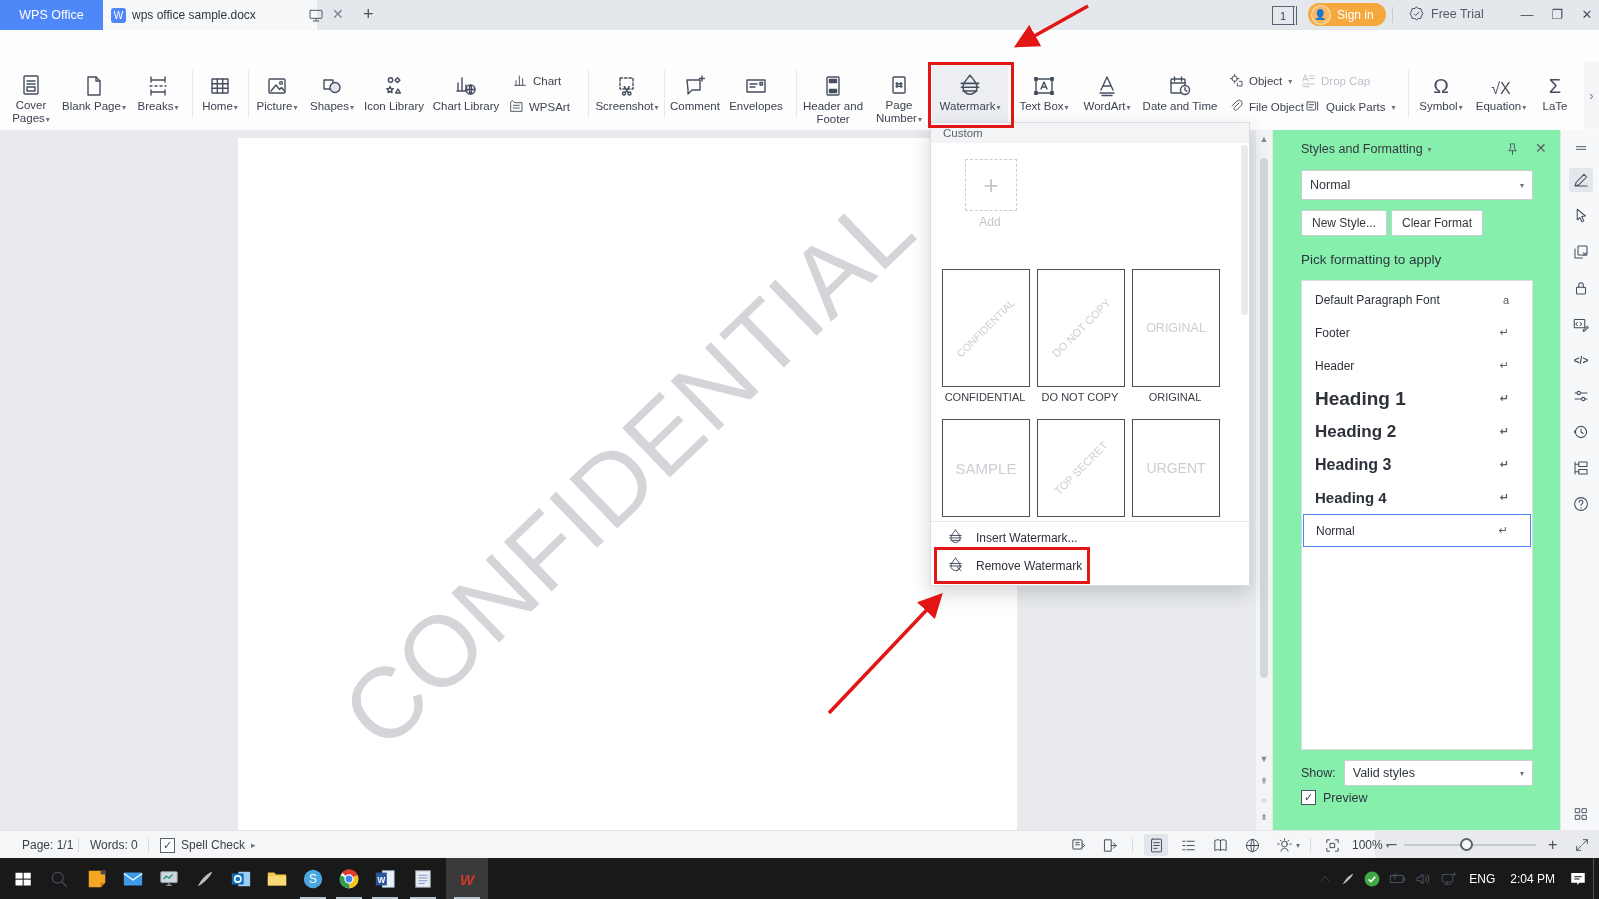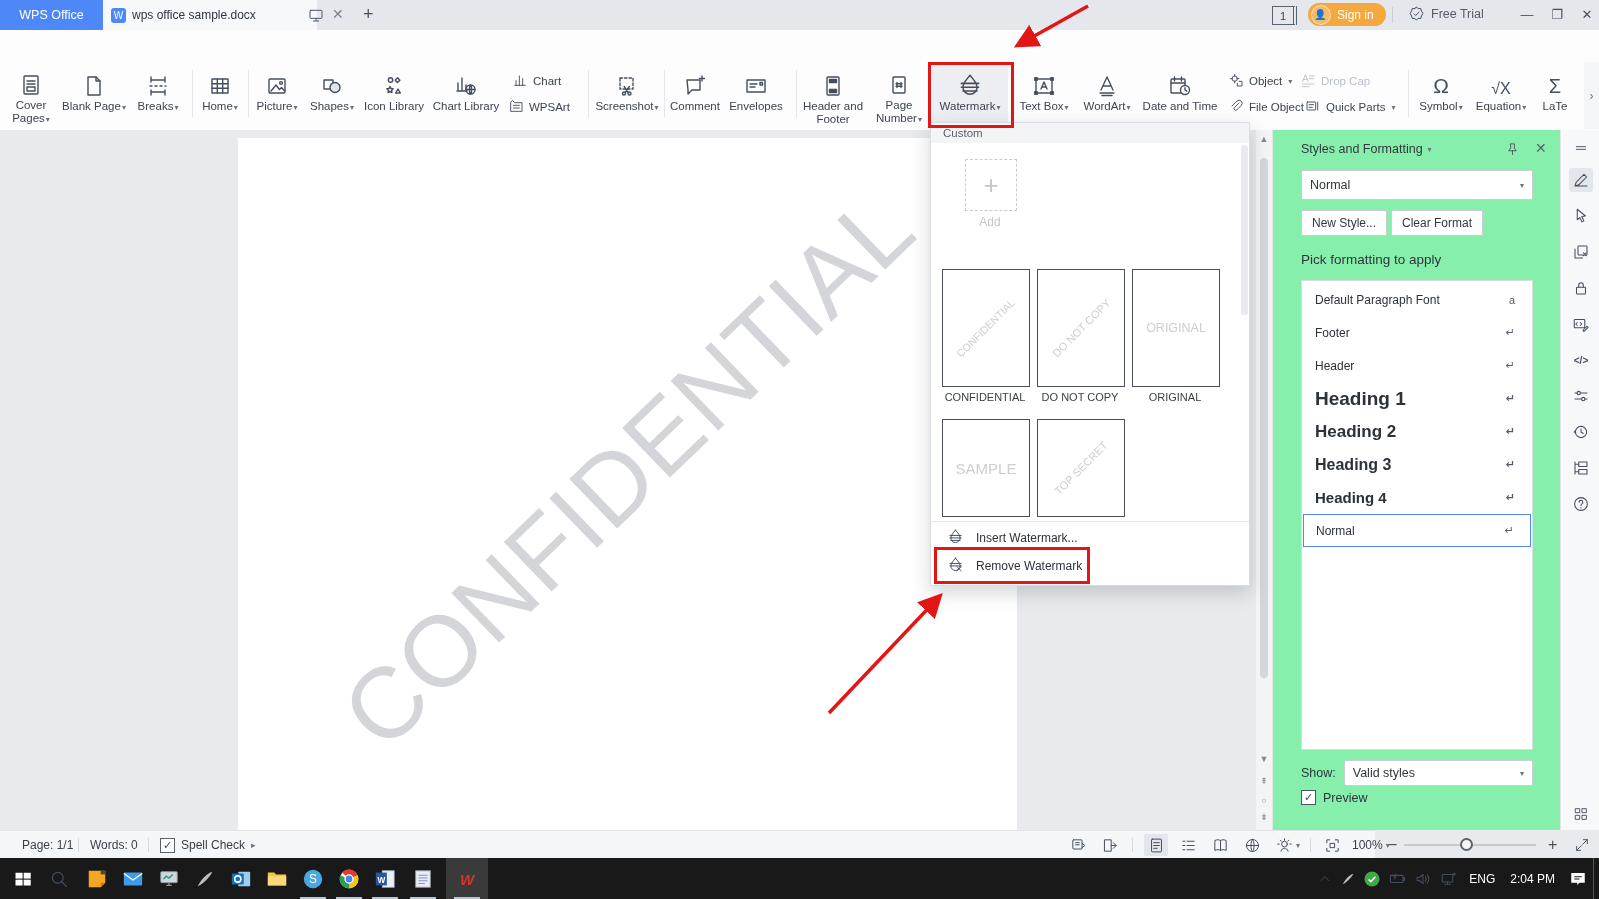--- a/index.html
+++ b/index.html
@@ -87,21 +87,21 @@
   #pin-ico{position:absolute;left:232px;top:12px;}
   #panel-x{position:absolute;left:262px;top:10px;font-size:14px;color:#5a616b;}
   .selbox{border:1px solid #c9ced6;border-radius:2px;background:#fff;display:flex;align-items:center;
          justify-content:space-between;padding:0 8px;color:#2f353f;}
   #style-sel{top:40px;height:28px;font-size:12.5px;}
   .pbtn{position:absolute;top:80px;height:24px;border:1px solid #c9ced6;border-radius:2px;background:#fff;
          display:flex;align-items:center;justify-content:center;font-size:12px;color:#33383f;padding:0 10px;}
   #pick-lb{top:122px;font-size:13.5px;color:#2e3540;}
   #stylelist{position:absolute;left:28px;right:28px;top:150px;height:468px;border:1px solid #d9dce1;background:#fff;}
   .srow{position:absolute;left:1px;right:1px;height:33px;display:flex;align-items:center;
-        justify-content:space-between;padding:0 16px 0 12px;box-sizing:border-box;color:#2c313a;}
+        justify-content:space-between;padding:0 22px 0 12px;box-sizing:border-box;color:#2c313a;}
   .srow .mk{color:#555c66;font-size:11px;}
   .srow.h1{font-weight:bold;font-size:19px;}
   .srow.h2{font-weight:bold;font-size:17px;}
   .srow.h3{font-weight:bold;font-size:16px;}
   .srow.h4{font-weight:bold;font-size:15px;}
   .srow.sel{border:1px solid #4d87f8;background:#fff;}
   #show-row{top:630px;display:flex;align-items:center;gap:8px;font-size:12.5px;color:#2f353f;}
   #show-sel{flex:1;height:24px;font-size:12.5px;}
   #preview-row{top:660px;display:flex;align-items:center;gap:7px;font-size:12.5px;color:#2f353f;}
   .ckbox{width:13px;height:13px;border:1.4px solid #4a5565;display:flex;align-items:center;justify-content:center;
@@ -527,20 +527,23 @@
   </div>
   <div class="plabel" style="left:11px">CONFIDENTIAL</div>
   <div class="plabel" style="left:106px">DO NOT COPY</div>
   <div class="plabel" style="left:201px">ORIGINAL</div>
 
   <div class="thumb cut" style="left:11px;top:296px">
     <span class="tw" style="font-size:15px">SAMPLE</span>
   </div>
   <div class="thumb cut" style="left:106px;top:296px">
     <span class="tw diag" style="font-size:11px">TOP SECRET</span>
+  </div>
+  <div class="thumb cut" style="left:201px;top:296px">
+    <span class="tw" style="font-size:14px">URGENT</span>
   </div>
 
   <div id="wm-divider"></div>
   <div class="wm-item" style="top:401px">
     <span><svg class="ln" width="17" height="17" viewBox="0 0 24 24">
           <path d="M12 3C8.5 7.5 5.5 10 5.5 14a6.5 6.5 0 0013 0C18.5 10 15.5 7.5 12 3z"></path>
           <path d="M4 10.5h16M4 14h16M5.5 17.5h13"></path>
         </svg></span>
     <span>Insert Watermark...</span>
   </div>

